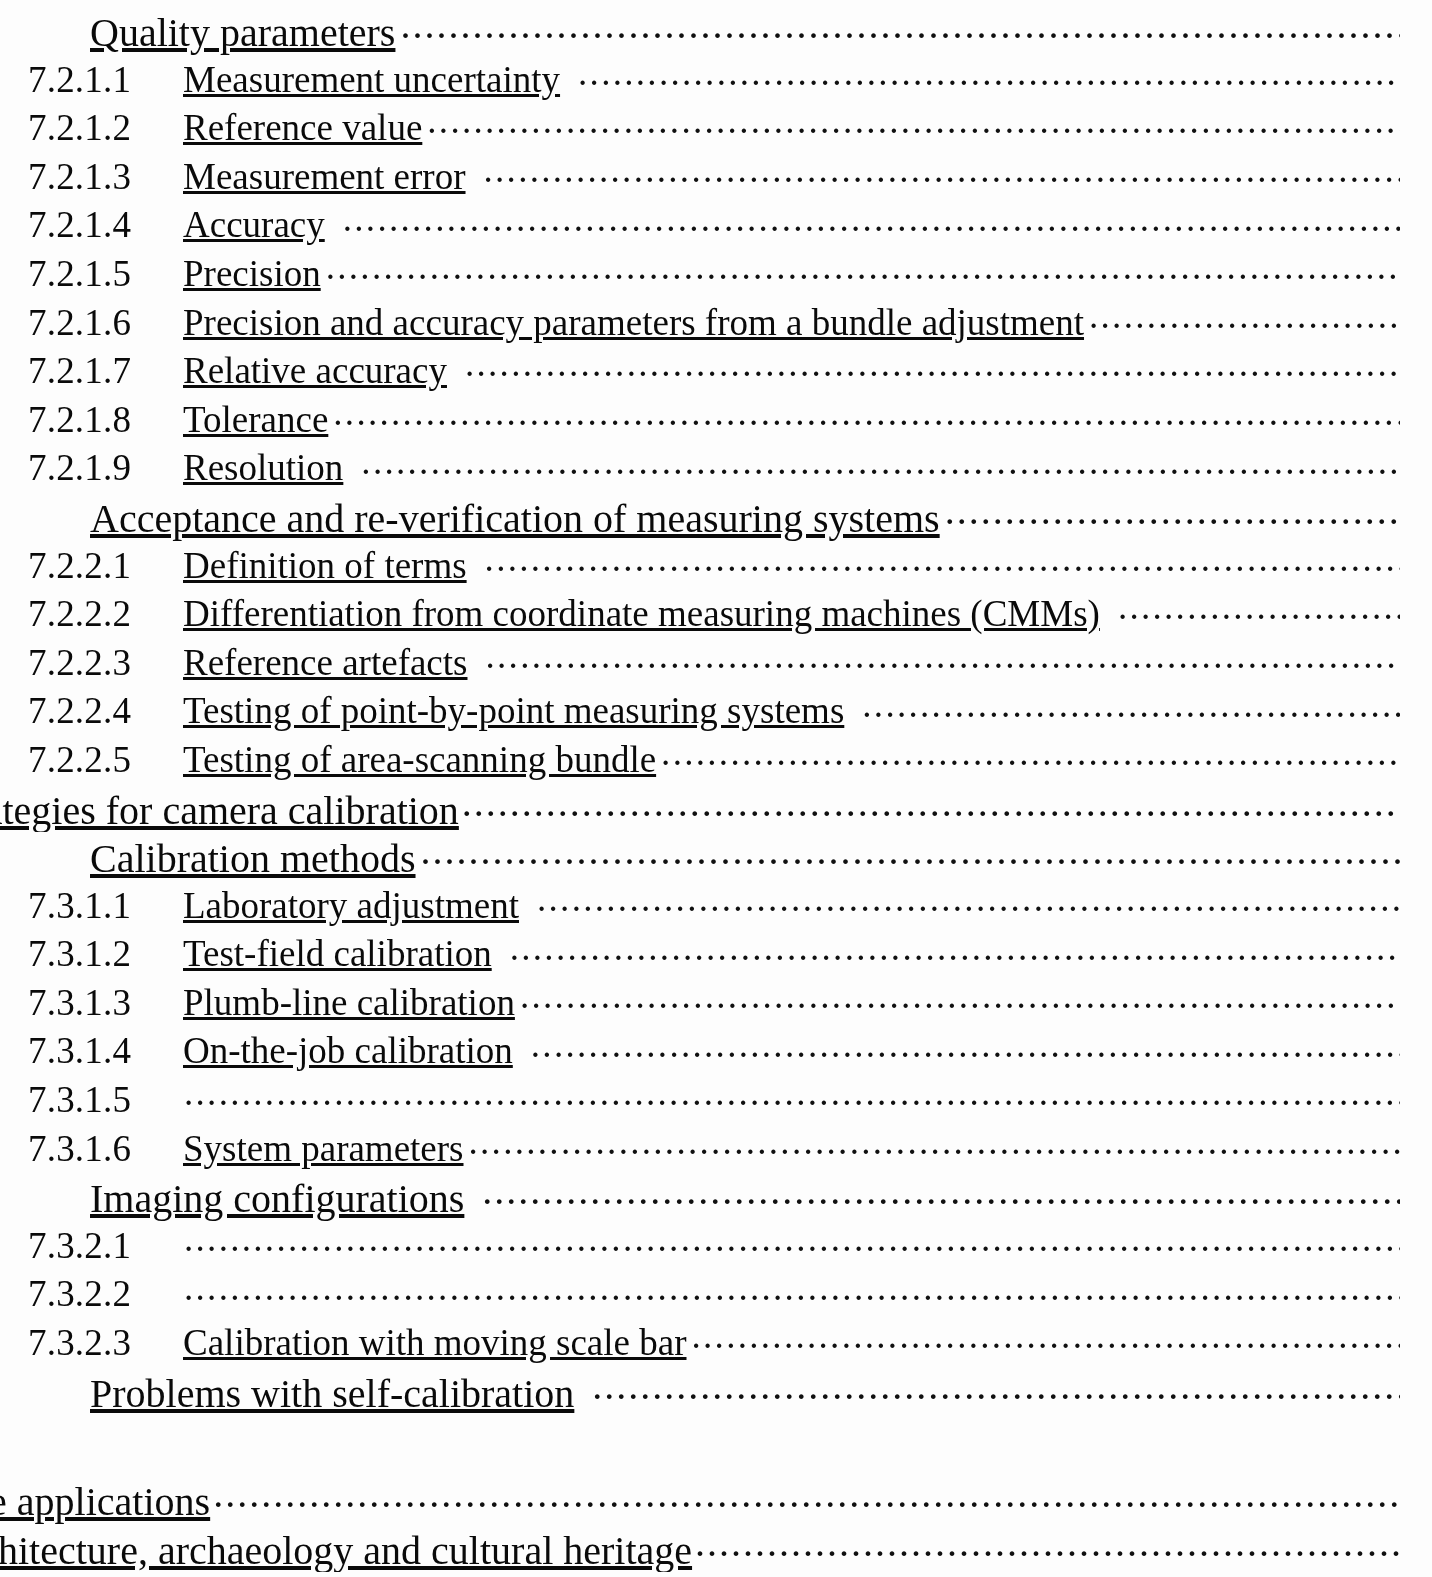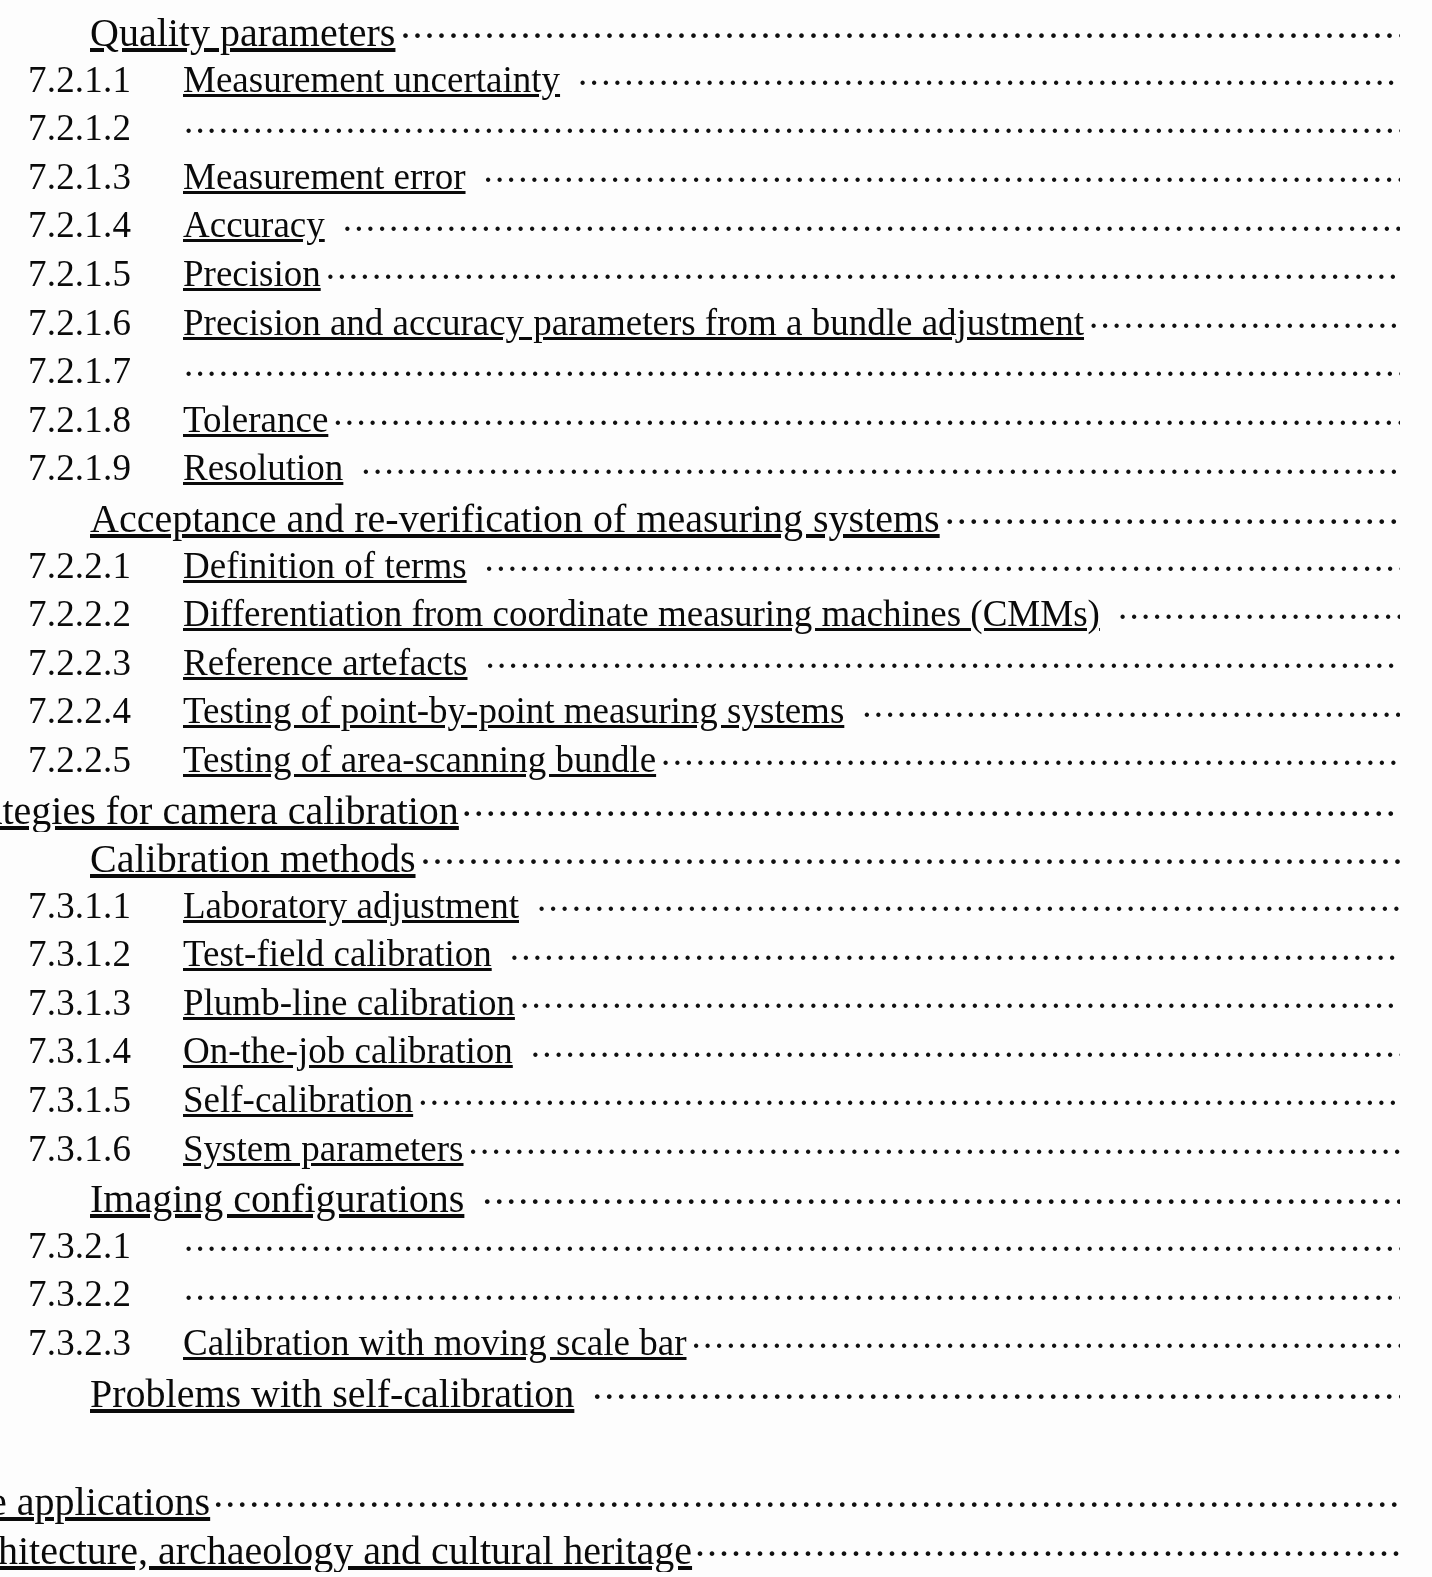--- a/index.html
+++ b/index.html
@@ -150,20 +150,21 @@
         <span class="page">552</span>
       </div>
       <div class="toc-row lvl3 gap">
         <span class="num">7.2.1.1</span>
         <span class="title">Measurement uncertainty</span>
         <span class="leader"></span>
         <span class="page">552</span>
       </div>
       <div class="toc-row lvl3">
         <span class="num">7.2.1.2</span>
+        <span class="title">Reference value</span>
         <span class="leader"></span>
         <span class="page">553</span>
       </div>
       <div class="toc-row lvl3 gap">
         <span class="num">7.2.1.3</span>
         <span class="title">Measurement error</span>
         <span class="leader"></span>
         <span class="page">553</span>
       </div>
       <div class="toc-row lvl3 gap">
@@ -179,20 +180,21 @@
         <span class="page">555</span>
       </div>
       <div class="toc-row lvl3">
         <span class="num">7.2.1.6</span>
         <span class="title">Precision and accuracy parameters from a bundle adjustment</span>
         <span class="leader"></span>
         <span class="page">555</span>
       </div>
       <div class="toc-row lvl3 gap">
         <span class="num">7.2.1.7</span>
+        <span class="title">Relative accuracy</span>
         <span class="leader"></span>
         <span class="page">556</span>
       </div>
       <div class="toc-row lvl3">
         <span class="num">7.2.1.8</span>
         <span class="title">Tolerance</span>
         <span class="leader"></span>
         <span class="page">556</span>
       </div>
       <div class="toc-row lvl3 gap">
@@ -268,21 +270,20 @@
         <span class="page">571</span>
       </div>
       <div class="toc-row lvl3 gap">
         <span class="num">7.3.1.4</span>
         <span class="title">On-the-job calibration</span>
         <span class="leader"></span>
         <span class="page">572</span>
       </div>
       <div class="toc-row lvl3">
         <span class="num">7.3.1.5</span>
-        <span class="title">Self-calibration</span>
         <span class="leader"></span>
         <span class="page">572</span>
       </div>
       <div class="toc-row lvl3">
         <span class="num">7.3.1.6</span>
         <span class="title">System parameters</span>
         <span class="leader"></span>
         <span class="page">572</span>
       </div>
       <div class="toc-row lvl2 gap">

